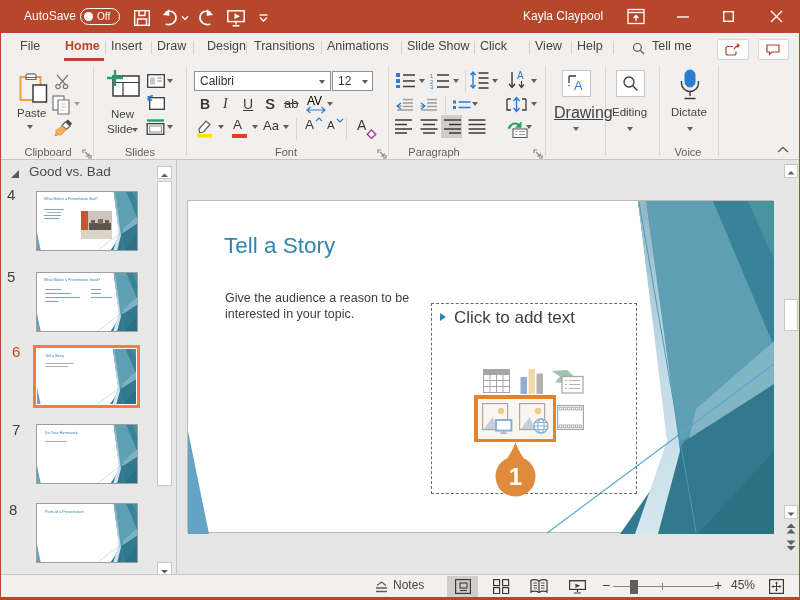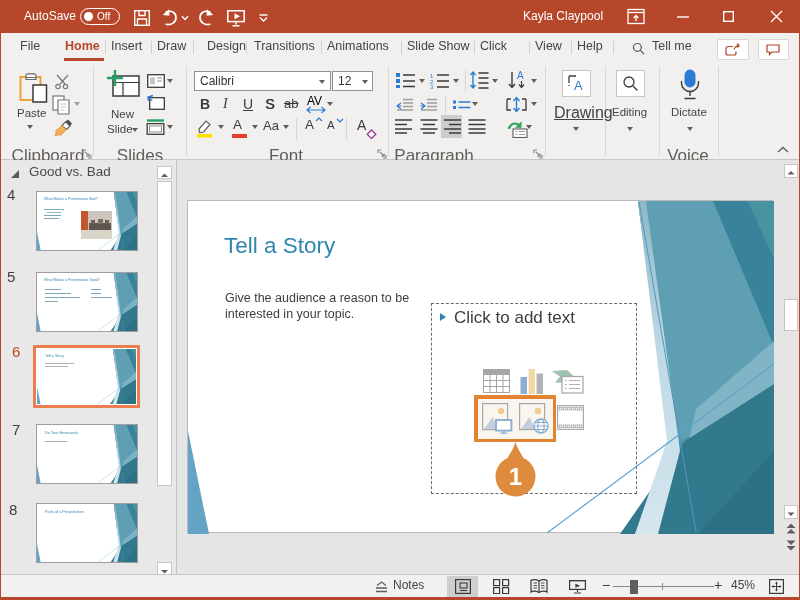--- a/index.html
+++ b/index.html
@@ -9,21 +9,21 @@
   
   #titlebar { left:0; top:0; width:800px; height:33px; background:#b7472a; color:#fff; }
   #titlebar .t { position:absolute; top:0; height:47px; line-height:33px; font-size:12px; white-space:nowrap; }
   
   #menubar { left:1px; top:33px; width:798px; height:29px; background:#f2f0ee; }
   #menubar .tab { position:absolute; top:0; height:29px; line-height:27px; font-size:12.5px; color:#444; }
   .tabsep { position:absolute; top:8px; width:1px; height:13px; background:#d3d1cf; }
   
   #ribbon { left:1px; top:62px; width:798px; height:98px; background:#f2f0ee; border-bottom:1px solid #c8c6c4; }
   .gsep { position:absolute; top:4px; width:1px; height:90px; background:#dbd9d7; }
-  .glabel { position:absolute; top:84px; font-size:17px; color:#605e5c; text-align:center; }
+  .glabel { position:absolute; top:84px; font-size:11px; color:#605e5c; text-align:center; }
   .rtext { position:absolute; font-size:11px; color:#444; white-space:nowrap; }
   .chev { position:absolute; width:0; height:0; border-left:3px solid transparent; border-right:3px solid transparent; border-top:4px solid #605e5c; }
   
   #panel { left:1px; top:160px; width:176px; height:414px; background:#e9e8e8; border-right:1px solid #c8c6c4; }
   .slnum { position:absolute; font-size:15px; color:#3f3f3f; }
   .thumb { position:absolute; left:35px; width:102px; height:60px; background:#fff; border:1px solid #9f9f9f; }
   
   #slidearea { left:177px; top:160px; width:622px; height:414px; background:#e6e5e5; }
   #slide { position:absolute; left:10px; top:40px; width:586px; height:333px; background:#fff; border:1px solid #bdbbb9; }
   

